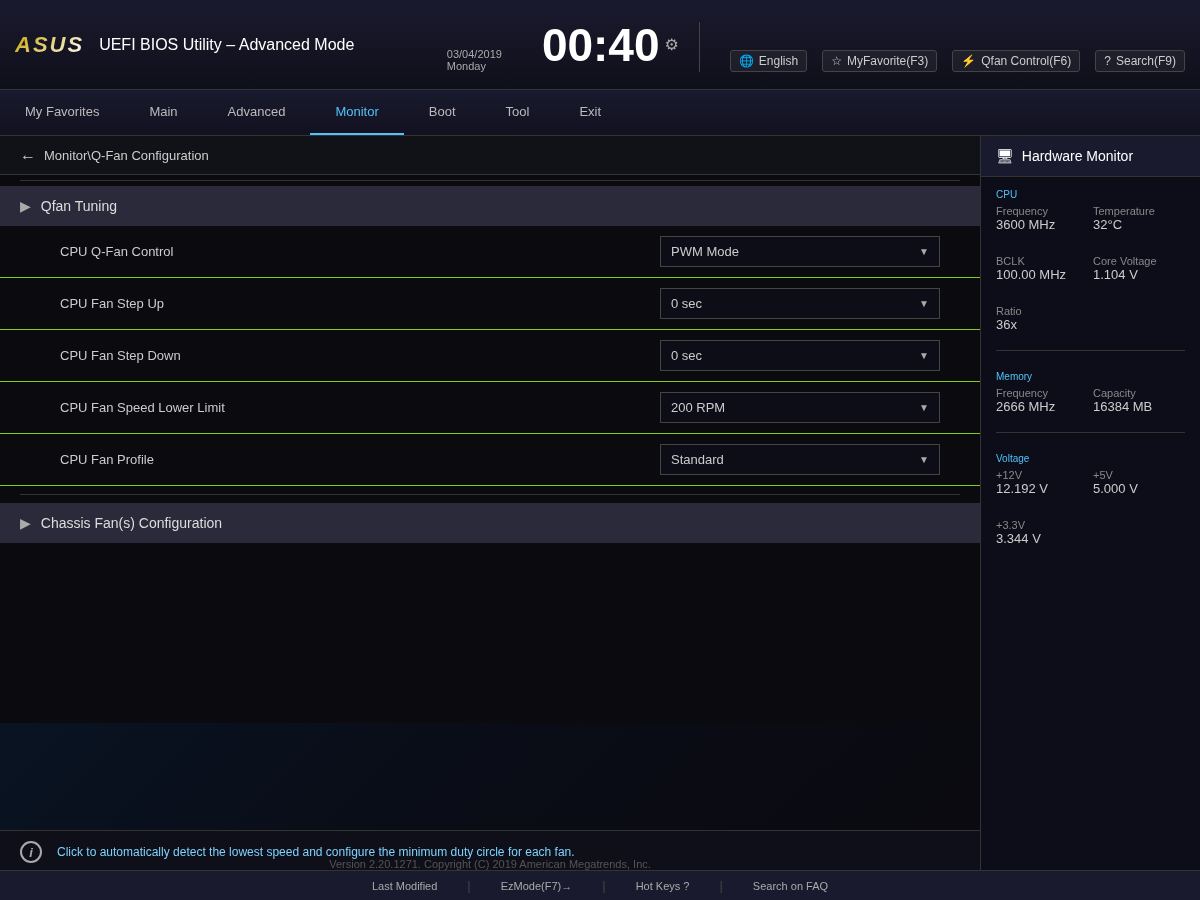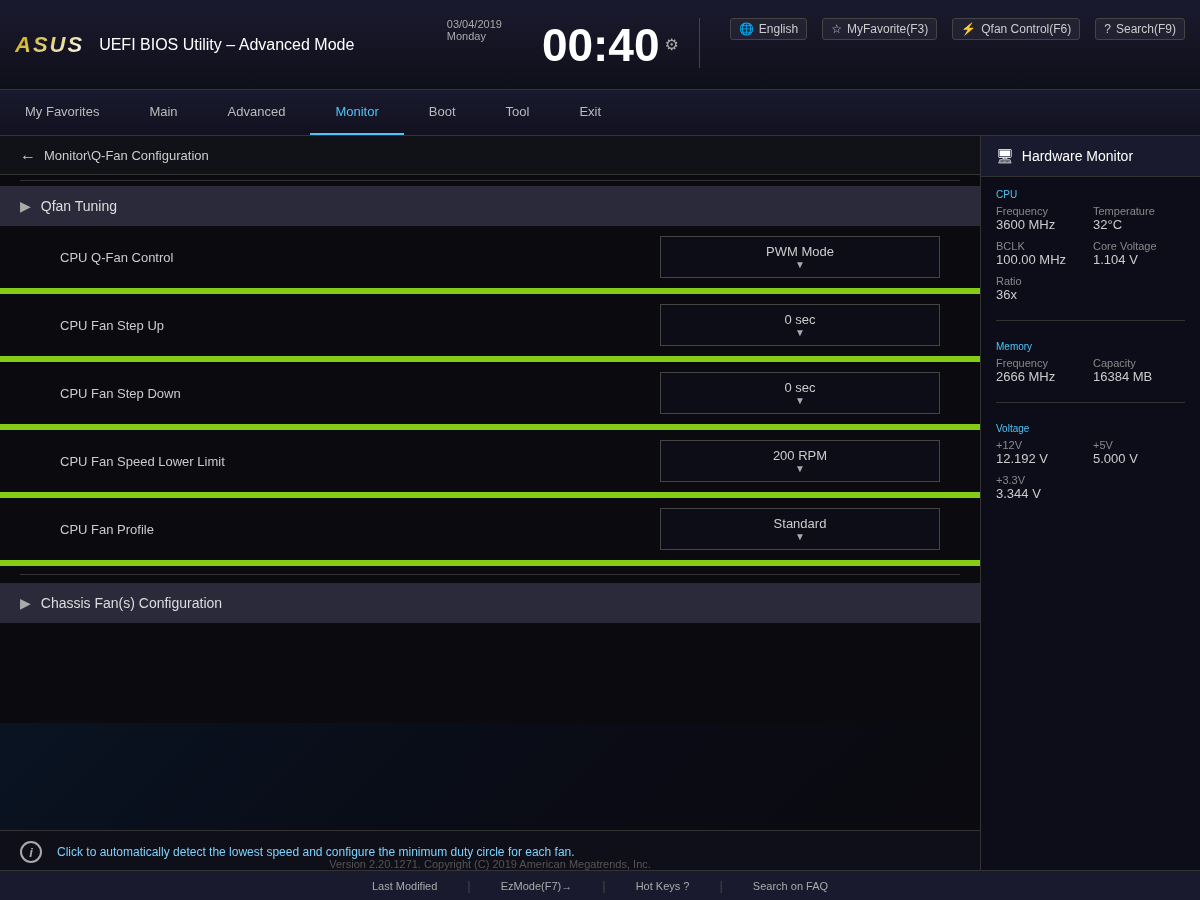--- a/index.html
+++ b/index.html
@@ -122,39 +122,38 @@
       font-size: 14px;
       cursor: pointer;
     }
     .section-arrow { color: #aaa; }
 
     .settings-row {
       display: flex;
       align-items: center;
       justify-content: space-between;
       padding: 10px 40px 10px 60px;
-      border-bottom: 6px solid #84cc16;
+      border-bottom: 1px solid #84cc16;
       min-height: 44px;
     }
     .setting-label {
       color: #ccc;
       font-size: 13px;
     }
     .setting-select {
       display: flex;
       align-items: center;
       justify-content: space-between;
       width: 280px;
       padding: 7px 10px;
       background: #0d0d18;
       border: 1px solid #444;
       color: #ccc;
       font-size: 13px;
       cursor: pointer;
-      flex-direction: column;
     }
     .select-arrow {
       color: #aaa;
       font-size: 10px;
     }
     .settings-divider {
       height: 1px;
       background: #333;
       margin: 8px 20px;
     }
@@ -240,21 +239,21 @@
     .hw-section-title {
       color: #4fc3f7;
       font-size: 10px;
       font-weight: 500;
       padding: 12px 15px 5px;
     }
     .hw-grid {
       display: grid;
       grid-template-columns: 1fr 1fr;
       padding: 0 15px 10px;
-      gap: 8px 5px;
+      gap: 23px 5px;
     }
     .hw-item {}
     .hw-label {
       color: #888;
       font-size: 11px;
     }
     .hw-value {
       color: #ccc;
       font-size: 13px;
       font-weight: 500;
@@ -288,21 +287,21 @@
   </style>
 </head>
 <body>
 
 <div class="header">
   <div class="asus-logo">
     <span class="asus-text">ASUS</span>
   </div>
   <span class="bios-title">UEFI BIOS Utility – Advanced Mode</span>
 
-  <div style="margin-left:auto; display:flex; align-items:flex-start; gap:20px;">
+  <div style="margin-left:auto; display:flex; align-items:flex-end; gap:20px;">
     <div class="header-left">
       <span class="datetime">
         <span>03/04/2019</span><br><span>Monday</span>
       </span>
     </div>
     <div style="display:flex;align-items:center;gap:5px;">
       <span style="color:#fff;font-size:46px;font-weight:700;">00:40</span>
       <span style="color:#aaa;font-size:16px;">⚙</span>
     </div>
     <div style="width:1px;height:50px;background:#444;"></div>

